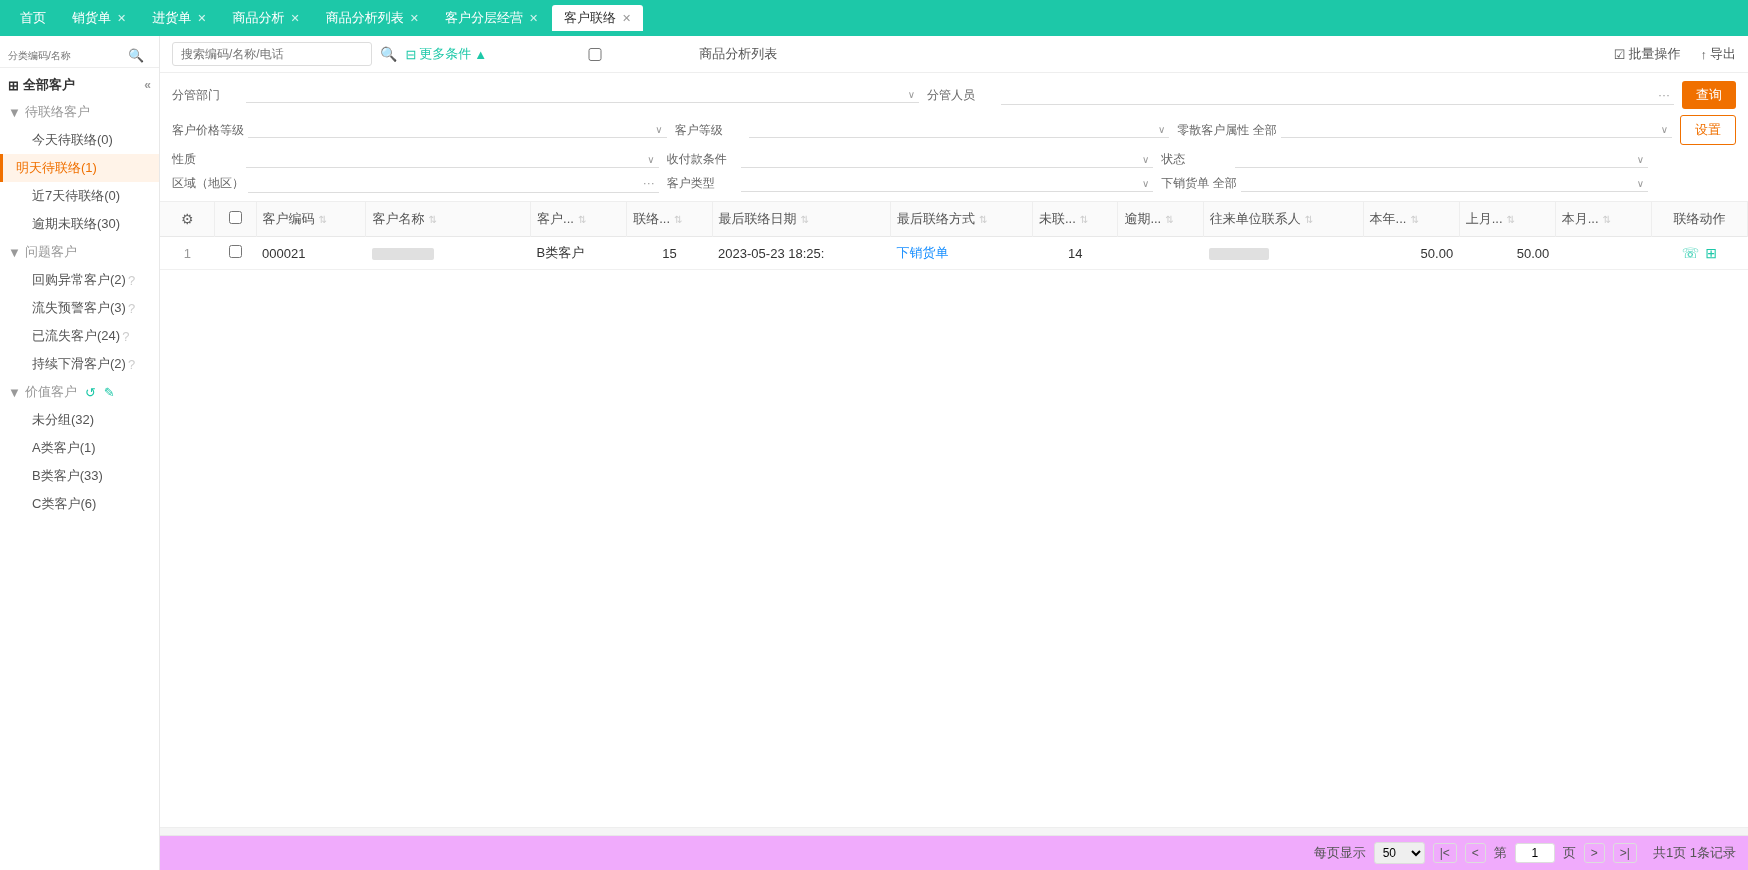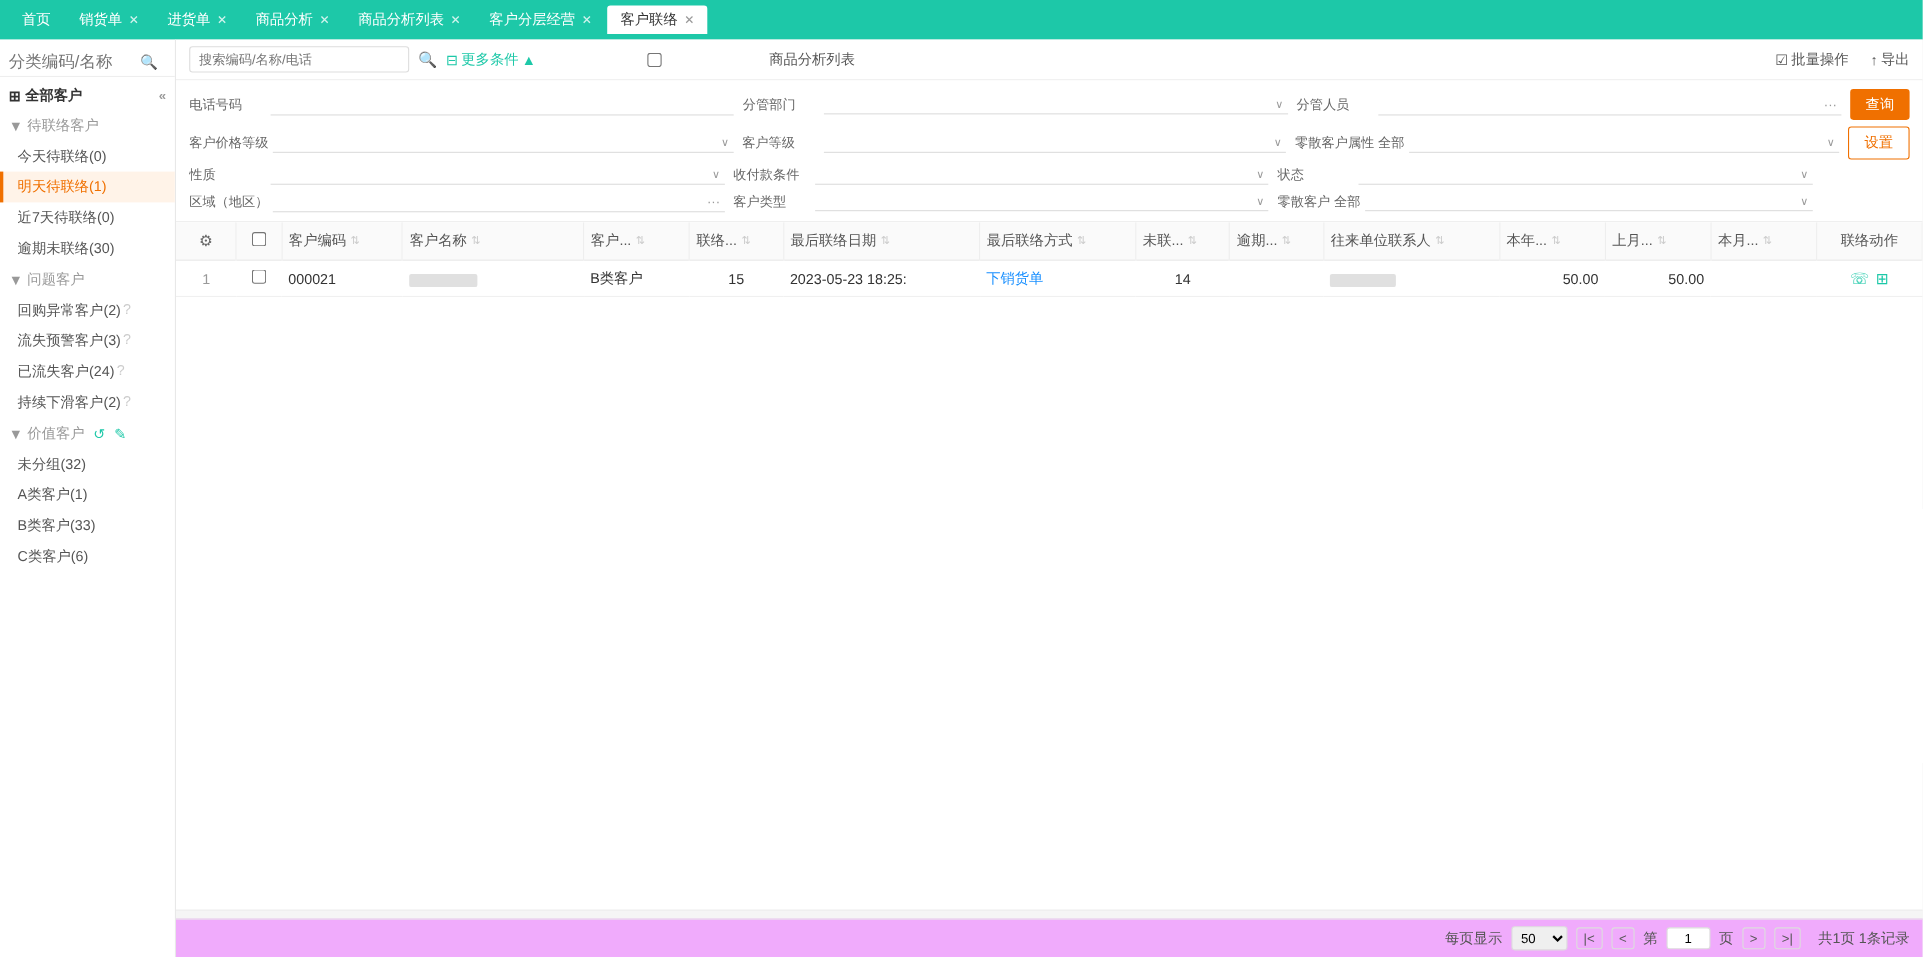--- a/index.html
+++ b/index.html
@@ -47,43 +47,43 @@
     .sidebar-search {
       display: flex;
       align-items: center;
       padding: 4px 8px;
       border-bottom: 1px solid #eee;
       margin-bottom: 4px;
     }
     .sidebar-search input {
       border: none;
       outline: none;
-      font-size: 15px;
+      font-size: 10px;
       color: #999;
       width: 120px;
       background: transparent;
     }
     .sidebar-search .search-icon { color: #999; font-size: 13px; }
     .sidebar-group-title {
       display: flex;
       align-items: center;
       padding: 4px 8px;
       font-weight: bold;
       color: #333;
       font-size: 13px;
       cursor: pointer;
     }
     .sidebar-group-title .collapse-icon { color: #999; font-size: 12px; margin-left: auto; }
     .sidebar-item {
-      padding: 5px 8px 5px 16px;
+      padding: 5px 8px 5px 32px;
       color: #555;
       cursor: pointer;
       font-size: 12px;
       display: flex;
-      align-items: flex-start;
+      align-items: center;
     }
     .sidebar-item.active { background: #fff3e8; color: #f07000; border-left: 3px solid #f07000; padding-left: 13px; }
     .sidebar-section-label {
       padding: 5px 8px;
       color: #999;
       font-size: 12px;
       display: flex;
       align-items: center;
       gap: 4px;
     }
@@ -450,24 +450,20 @@
       <div class="export-btn">
         <span>↑</span>
         <span>导出</span>
       </div>
     </div>
 
     <div class="adv-filter">
 
       <div class="adv-filter-row">
         <div class="adv-field">
-          <label>电话号码</label>
-          <input class="field-input" type="text" style="">
-        </div>
-        <div class="adv-field">
           <label>分管部门</label>
           <div class="field-select">
             <span class="chev">∨</span>
           </div>
         </div>
         <div class="adv-field">
           <label>分管人员</label>
           <div class="field-select">
             <span class="dots">···</span>
           </div>
@@ -526,21 +522,21 @@
             <span class="dots">···</span>
           </div>
         </div>
         <div class="adv-field">
           <label>客户类型</label>
           <div class="field-select">
             <span class="chev">∨</span>
           </div>
         </div>
         <div class="adv-field">
-          <label>零散客户 全部</label>
+          <label>下销货单 全部</label>
           <div class="field-select">
             <span class="chev">∨</span>
           </div>
         </div>
         <div style="width:80px;"></div>
       </div>
     </div>
 
     <div class="table-container">
       <table>

